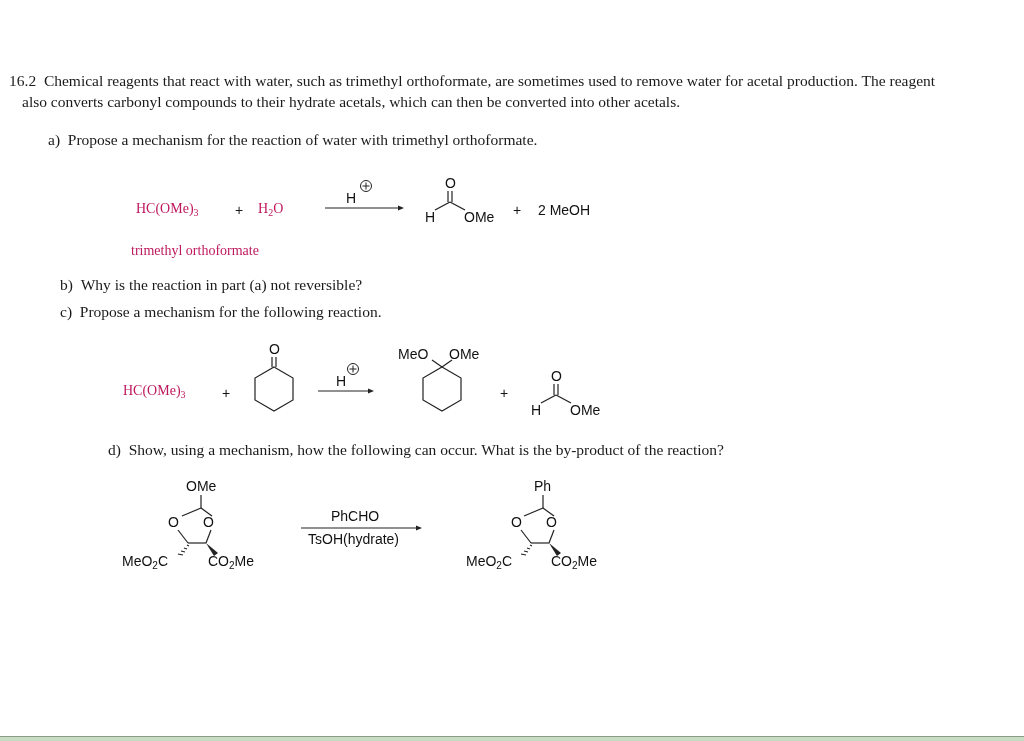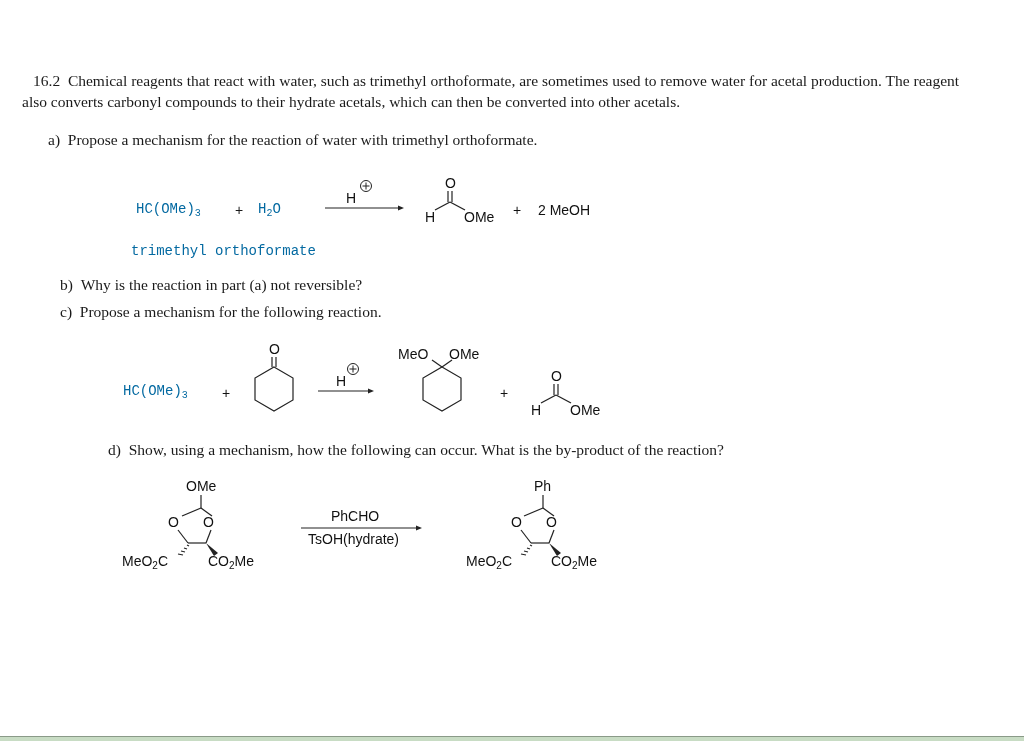--- a/index.html
+++ b/index.html
@@ -1,36 +1,36 @@
 <!DOCTYPE html>
 <html><head>
 <meta charset="utf-8">
 <style>
   html, body { margin: 0; padding: 0; }
   body {
     width: 1024px; height: 741px; position: relative; overflow: hidden;
     background: #ffffff; color: #1a1a1a;
   }
   .serif { font-family: "Liberation Serif", "DejaVu Serif", serif; font-size: 15.5px; }
-  .sans { font-family: Liberation Mono, monospace; font-size: 14px; color: #0369a1; }
+  .sans { font-family: Liberation Serif, serif; font-size: 14px; color: #be185d; }
   .abs { position: absolute; white-space: nowrap; }
   sub { font-size: 10px; vertical-align: -3px; line-height: 0; }
   .plus { font-family: "Liberation Sans", sans-serif; font-size: 14px; }
   .bottom-bar {
     position: absolute; left: 0; right: 0; top: 736px; height: 5px;
     background: linear-gradient(#8a9a88 0, #8a9a88 1px, #c8dcc4 1px, #c8dcc4 100%);
   }
   svg { position: absolute; overflow: visible; }
   svg line, svg polyline, svg polygon.ring { stroke: #222; stroke-width: 1.2; fill: none; }
   svg text { font-family: "Liberation Sans", "DejaVu Sans", sans-serif; font-size: 14px; fill: #111; }
 </style>
 </head>
 <body>
 
-<div class="abs serif" style="left:33px; top:72px;">
+<div class="abs serif" style="left:9px; top:72px;">
   <span>16.2</span>&nbsp;&nbsp;<span>Chemical reagents that react with water, such as trimethyl orthoformate, are sometimes used  to remove water for acetal production. The reagent</span>
 </div>
 <div class="abs serif" style="left:22px; top:93px;">also converts carbonyl compounds to their hydrate acetals, which can then be converted into other acetals.</div>
 
 <div class="abs serif" style="left:48px; top:131px;">
   <span>a)</span>&nbsp;&nbsp;<span>Propose a mechanism for the reaction of water with trimethyl orthoformate.</span>
 </div>
 
 <div class="abs sans" style="left:136px; top:201px;">HC(OMe)<sub>3</sub></div>
 <div class="abs plus" style="left:235px; top:202px;">+</div>

